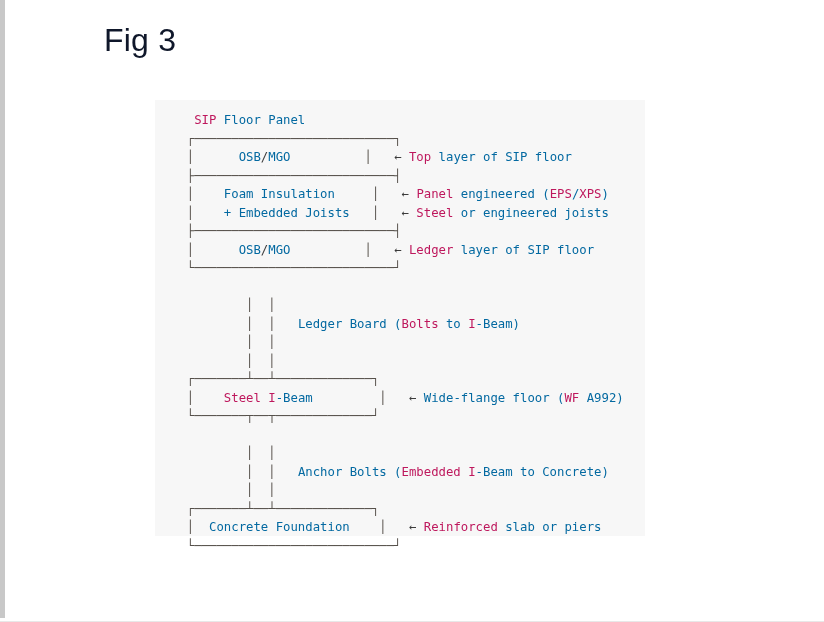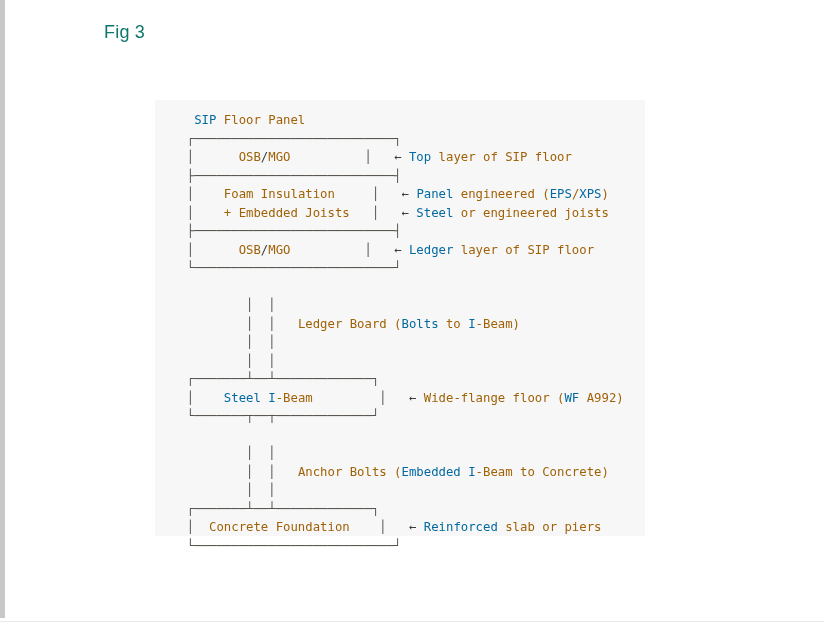--- a/index.html
+++ b/index.html
@@ -32,23 +32,23 @@
     width: 824px;
     height: 1px;
     background: #e8e8e8;
   }
 
   #figure-title {
     position: absolute;
     left: 104px;
     top: 22px;
     font-family: "Liberation Sans", sans-serif;
-    font-size: 18px;
+    font-size: 32px;
     font-weight: 400;
-    color: #0f766e;
+    color: #0f172a;
     letter-spacing: 0.2px;
     white-space: pre;
   }
 
   #ascii-panel {
     position: absolute;
     left: 155px;
     top: 100px;
     width: 490px;
     height: 436px;
@@ -63,22 +63,22 @@
     margin: 0;
     font-family: "DejaVu Sans Mono", "Liberation Mono", monospace;
     font-size: 12.3px;
     line-height: 18.5px;
     white-space: pre;
     color: #3b3b3b;
     letter-spacing: 0px;
   }
 
   
-  .c-dim   { color: #a16207; }  
-  .c-gold  { color: #0369a1; }  
+  .c-dim   { color: #0369a1; }  
+  .c-gold  { color: #be185d; }  
   .c-dark  { color: #3b3b3b; }  
   .c-rule  { color: #55504a; }  
 </style>
 </head>
 <body>
 
 <div id="page-gutter"></div>
 
 <div id="figure-title">Fig 3</div>
 

